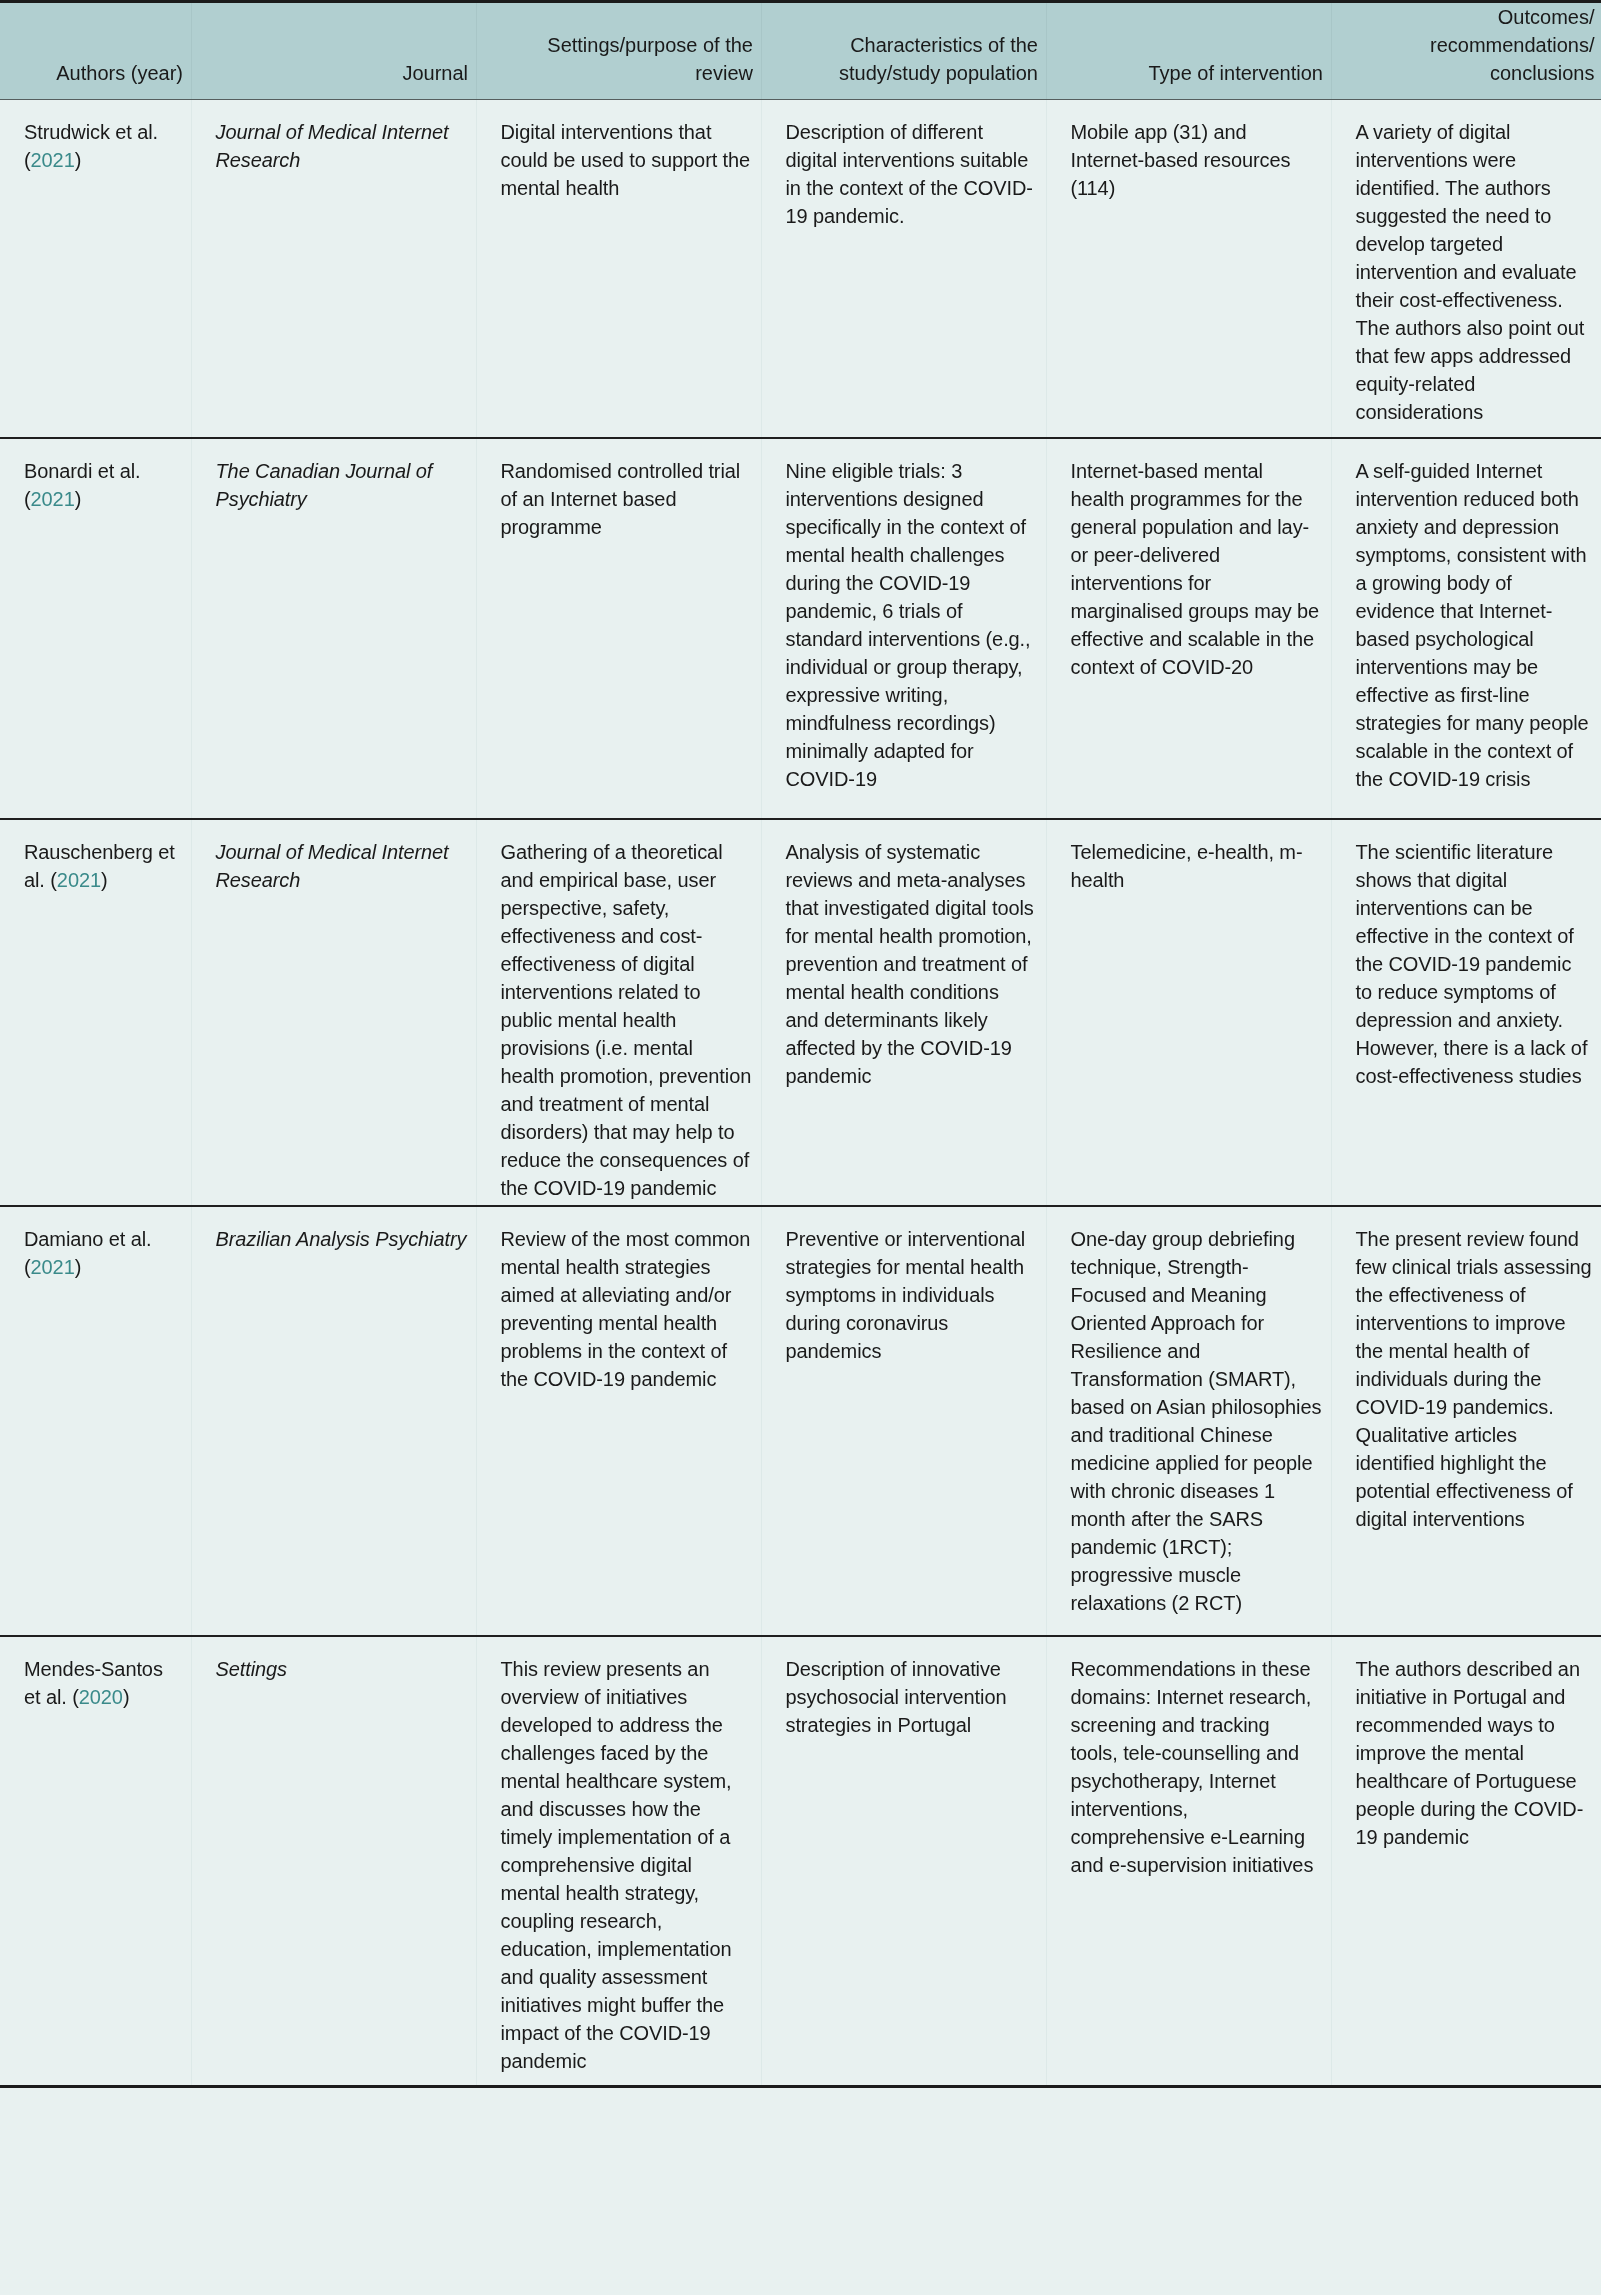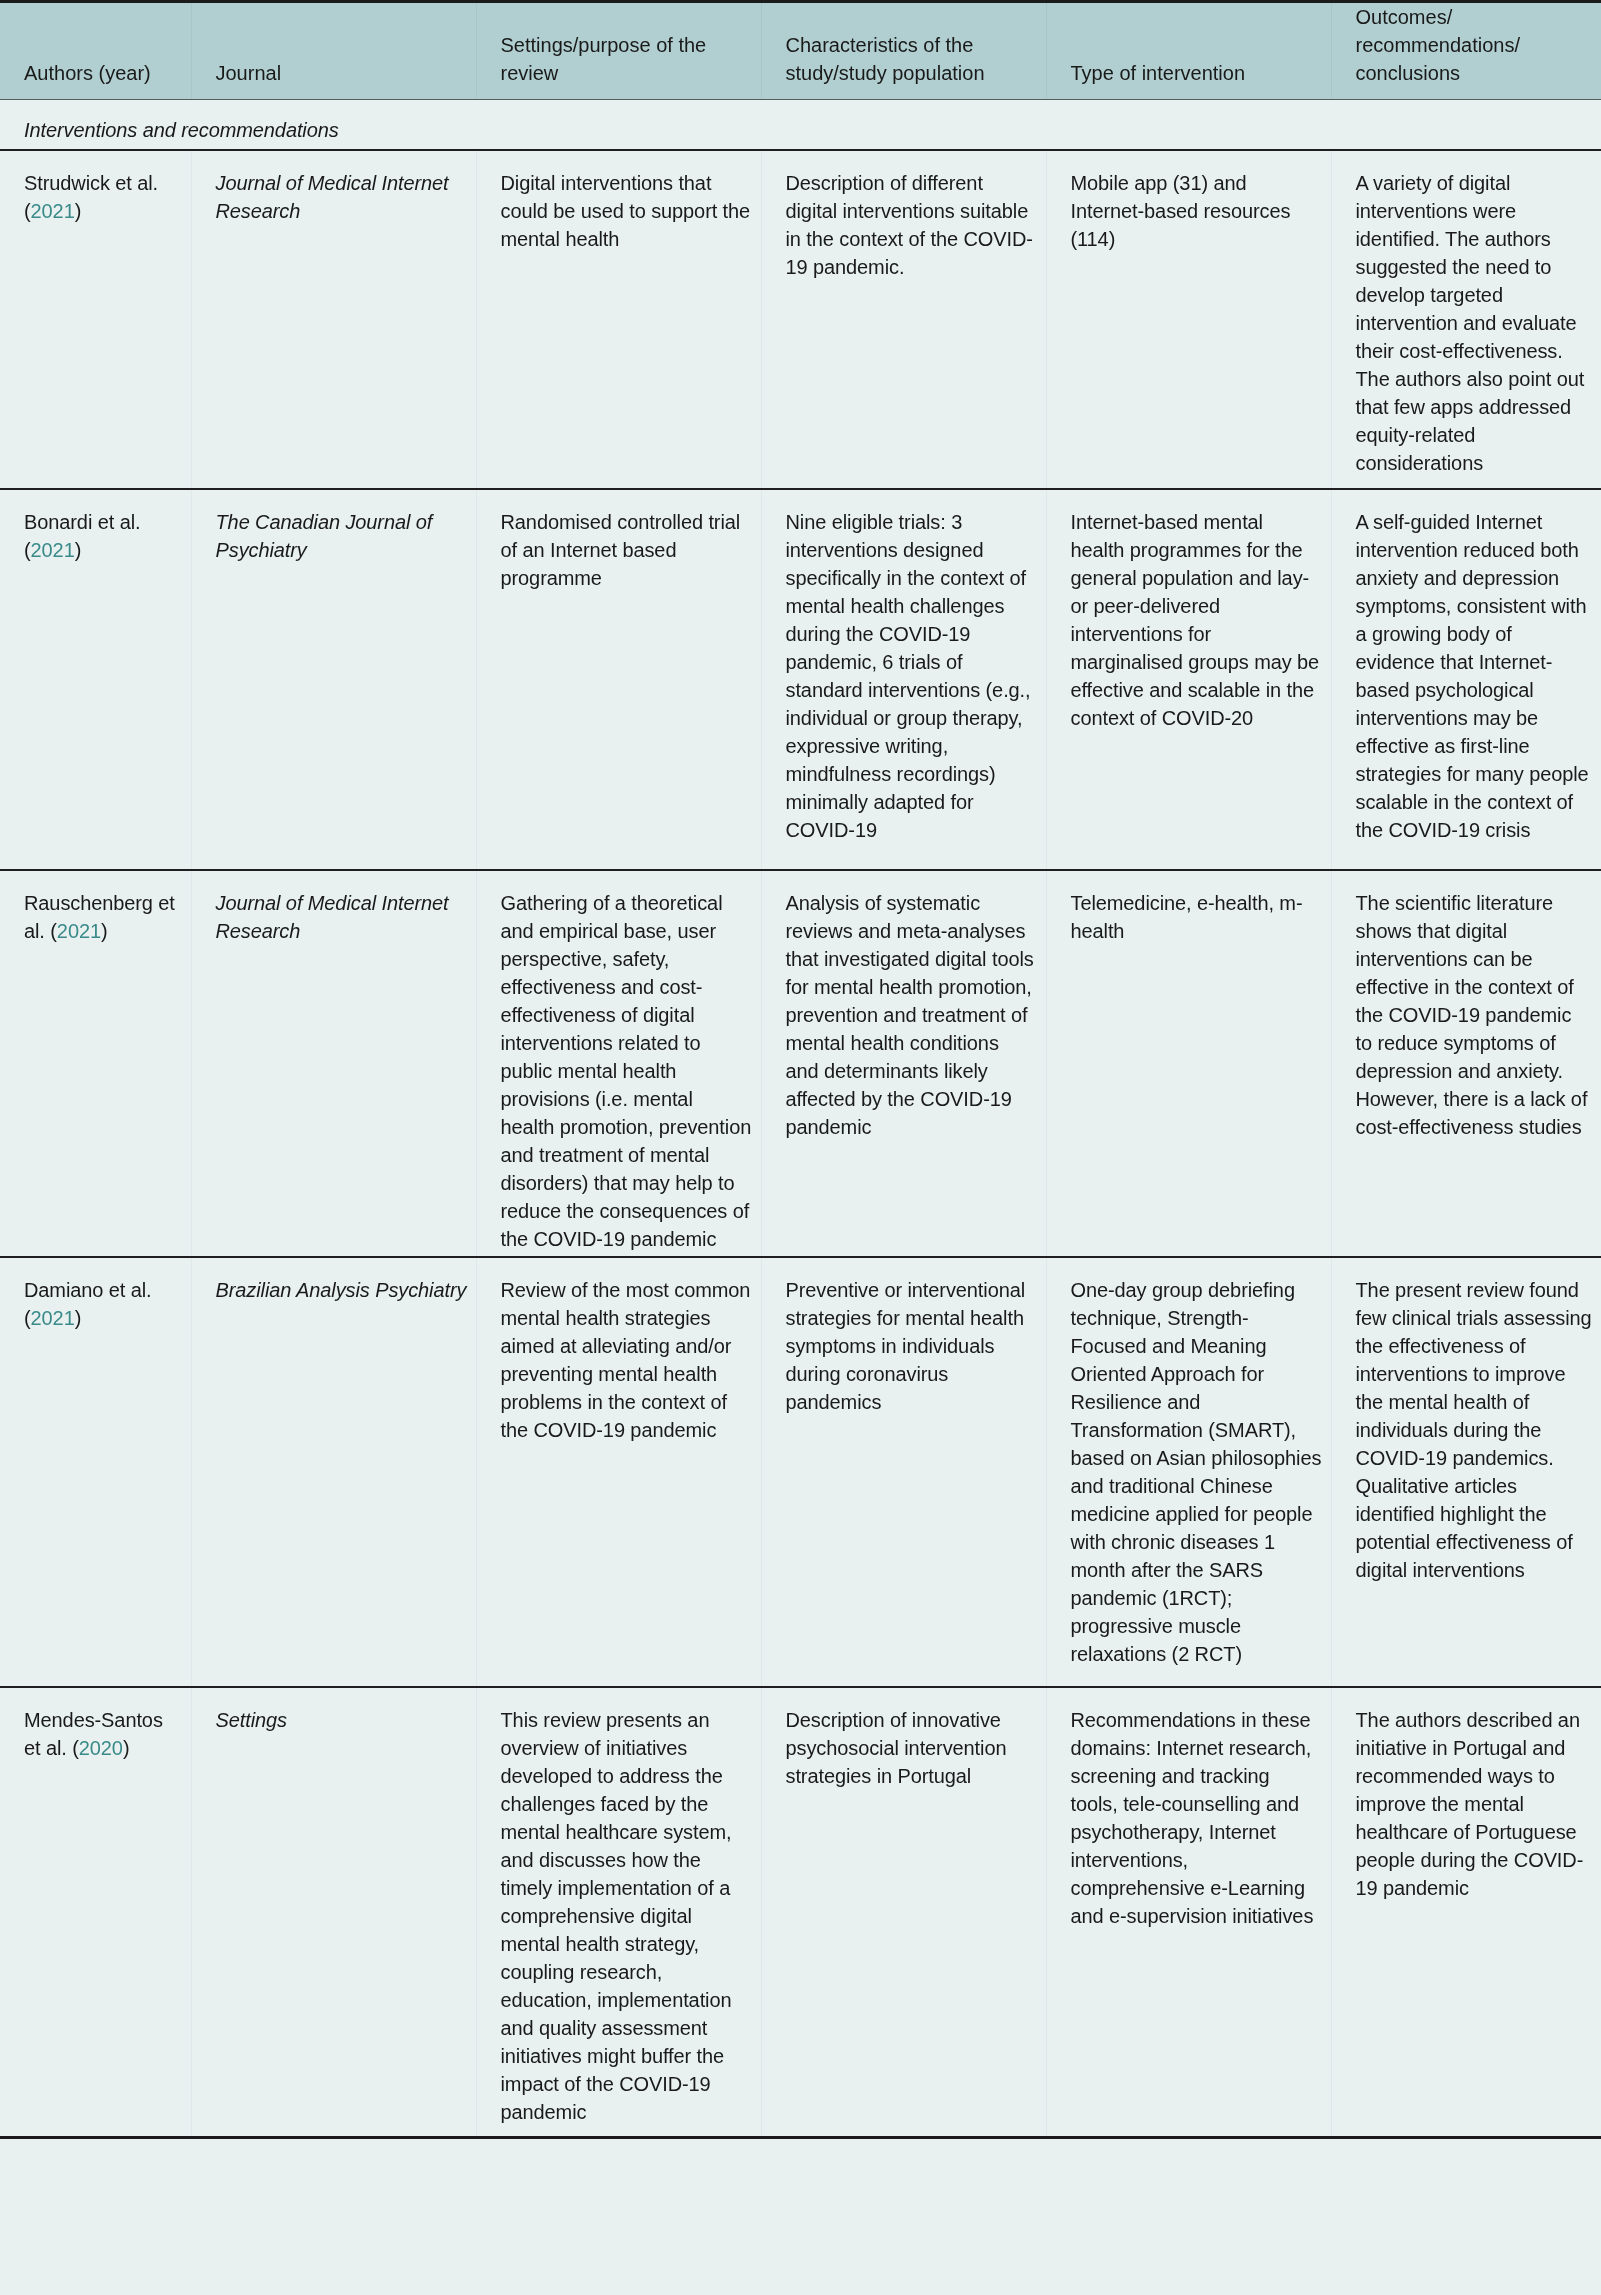--- a/index.html
+++ b/index.html
@@ -23,21 +23,21 @@
   }
   col.c1 { width: 191px; }
   col.c2 { width: 285px; }
   col.c3 { width: 285px; }
   col.c4 { width: 285px; }
   col.c5 { width: 285px; }
   col.c6 { width: 271px; }
   thead th {
     background: #b1cfd0;
     font-weight: normal;
-    text-align: left;
+    text-align: right;
     vertical-align: bottom;
     font-size: 20px;
     line-height: 28px;
     padding: 0 7.5px 12px 24px;
     height: 73px;
     border-bottom: 1.5px solid #555e5e;
     border-right: 0.7px solid #a8c6c7;
   }
   thead th:first-child { padding-left: 24px; }
   thead th:last-child { border-right: none; }
@@ -78,23 +78,20 @@
       <tr>
         <th>Authors (year)</th>
         <th>Journal</th>
         <th>Settings/purpose of the review</th>
         <th>Characteristics of the study/study population</th>
         <th>Type of intervention</th>
         <th>Outcomes/ recommendations/ conclusions</th>
       </tr>
     </thead>
     <tbody>
-      <tr class="section">
-        <td colspan="6">Interventions and recommendations</td>
-      </tr>
 
       <tr class="row">
         <td><span>Strudwick et al.</span><br>(<span class="year">2021</span>)</td>
         <td class="journal">Journal of Medical Internet Research</td>
         <td>Digital interventions that could be used to support the mental health</td>
         <td>Description of different digital interventions suitable in the context of the COVID-19 pandemic.</td>
         <td>Mobile app (31) and Internet-based resources (114)</td>
         <td style="padding-bottom:10.5px">A variety of digital interventions were identified. The authors suggested the need to develop targeted intervention and evaluate their cost-effectiveness. The authors also point out that few apps addressed equity-related considerations</td>
       </tr>
 

